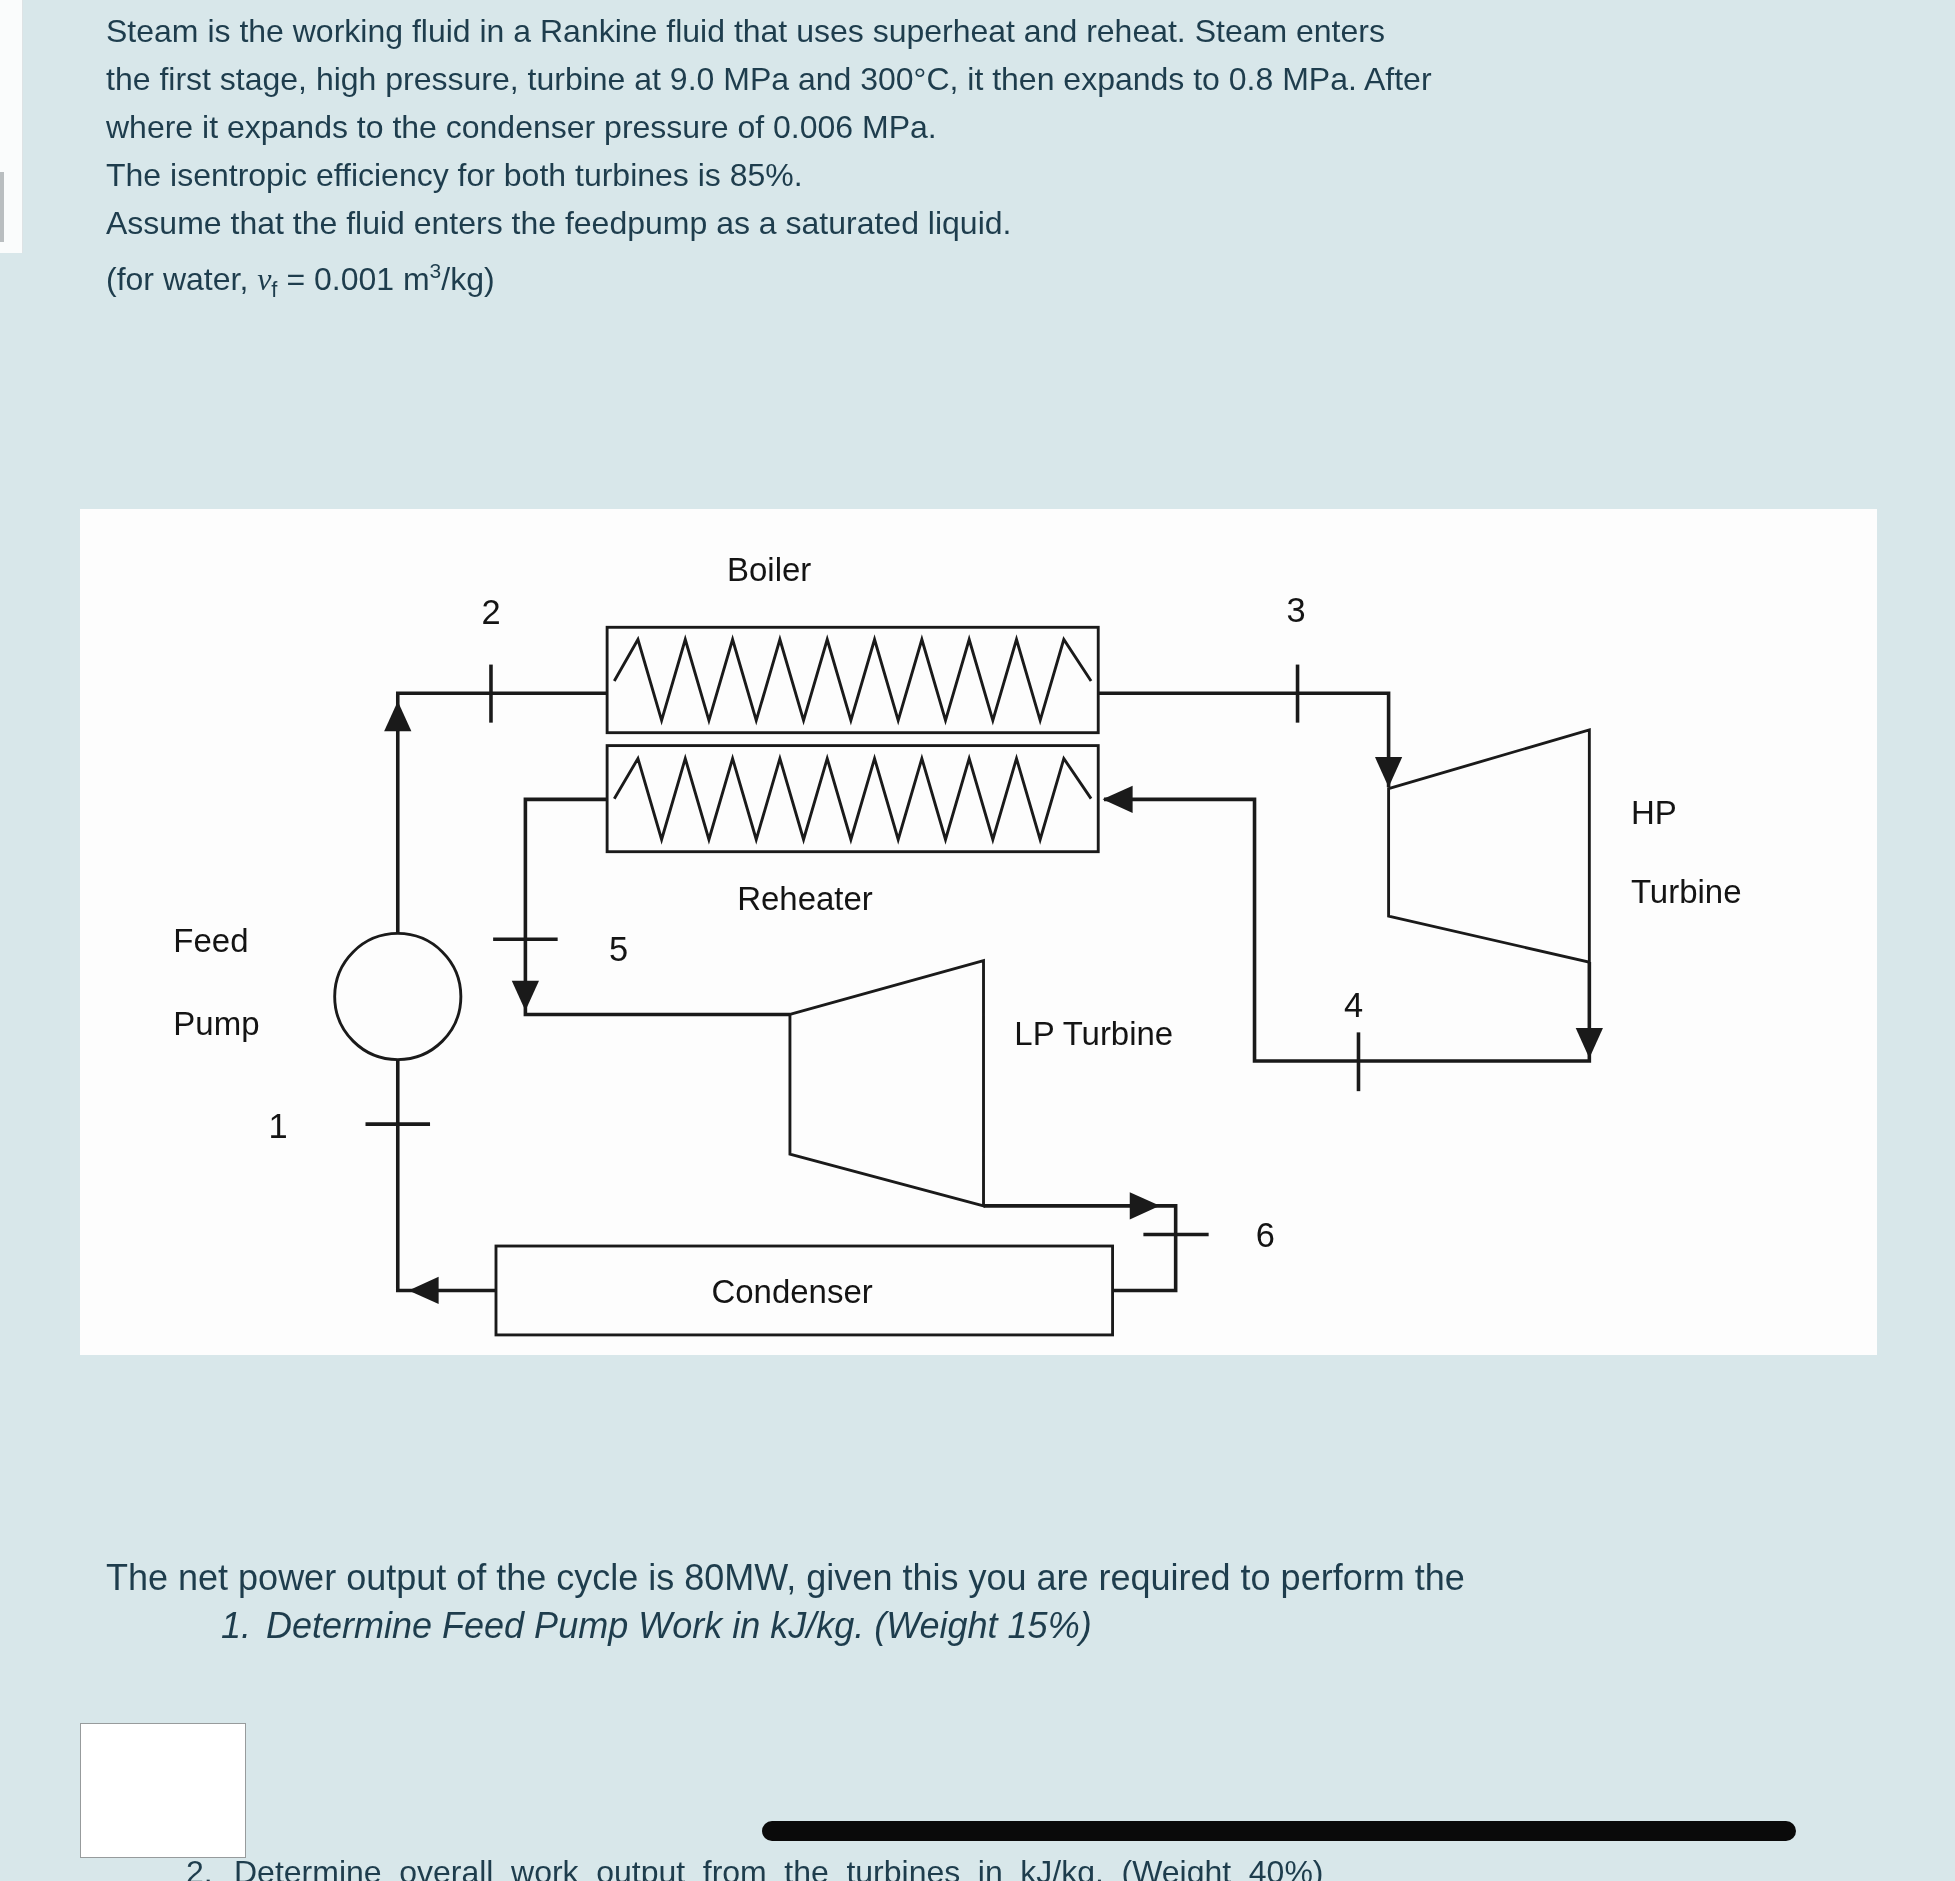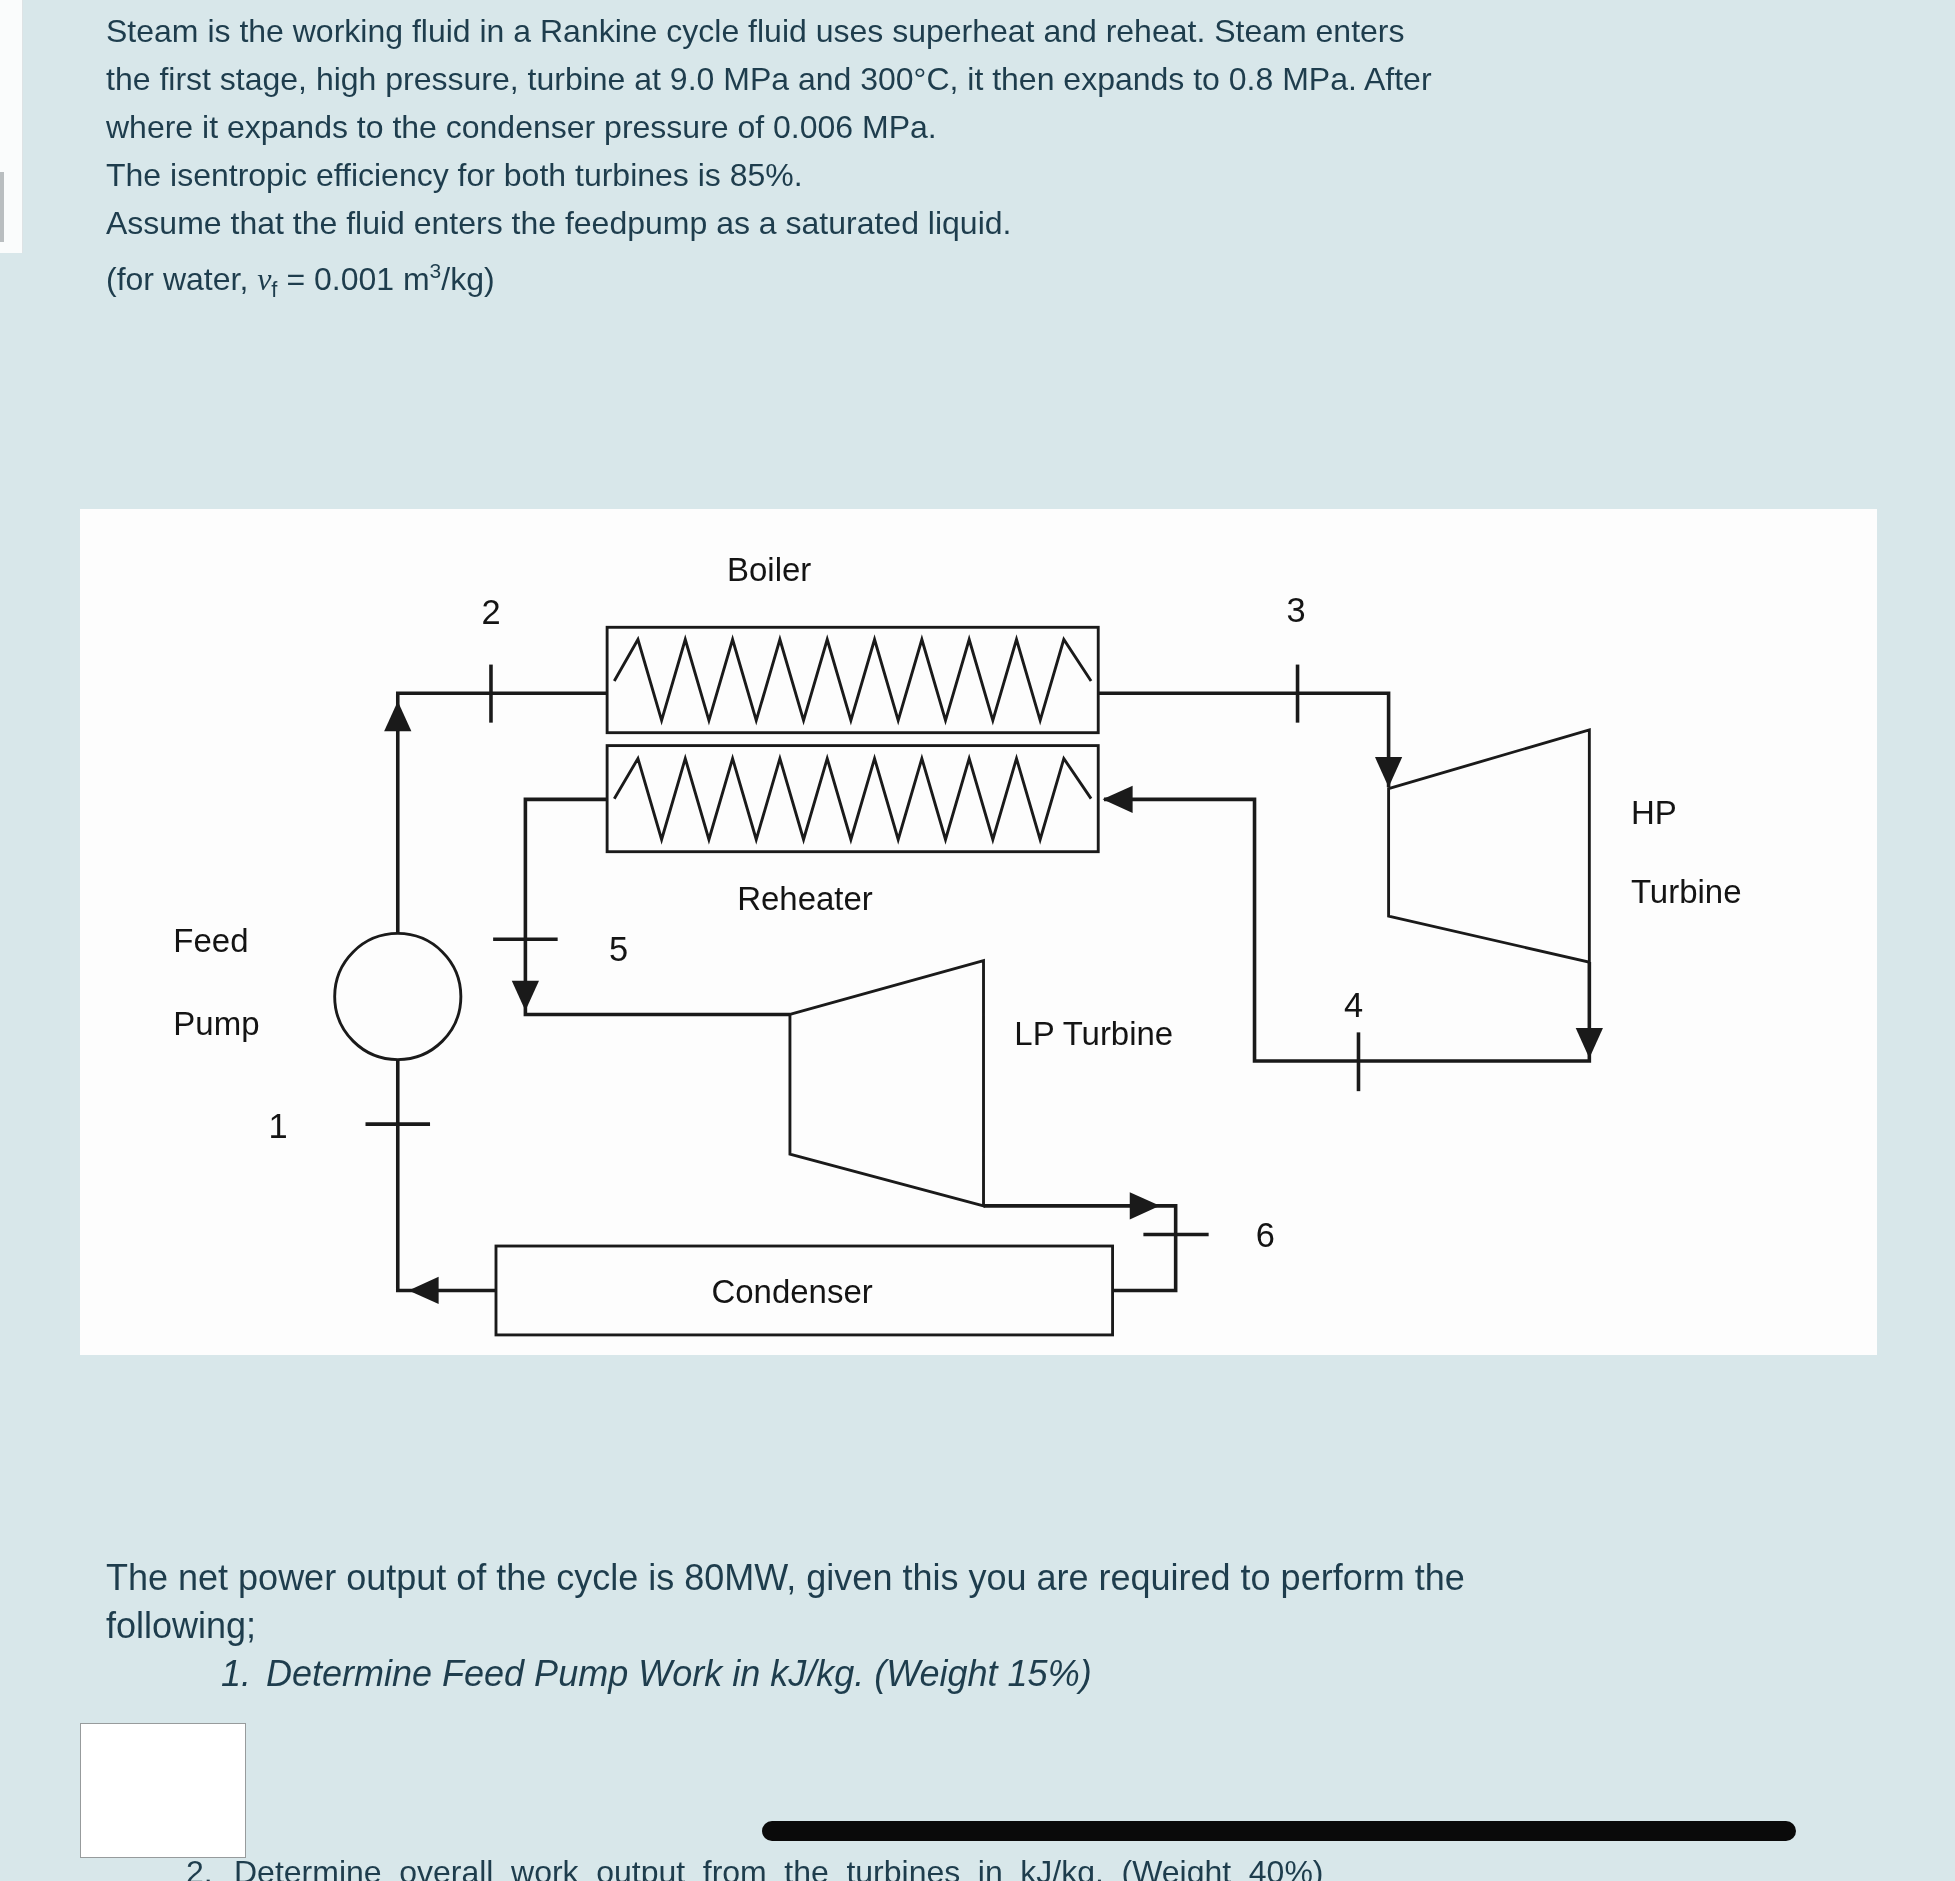--- a/index.html
+++ b/index.html
@@ -36,21 +36,21 @@
 </head>
 <body>
 
 <div class="page">
 
   <div class="left-strip">
     <div class="scroll-thumb"></div>
   </div>
 
   <div class="problem-block">
-    <div class="line">Steam is the working fluid in a Rankine cycle fluid uses superheat and reheat. Steam enters</div>
+    <div class="line">Steam is the working fluid in a Rankine fluid that uses superheat and reheat. Steam enters</div>
     <div class="line">the first stage, high pressure, turbine at 9.0 MPa and 300°C, it then expands to 0.8 MPa. After</div>
     <div class="line">where it expands to the condenser pressure of 0.006 MPa.</div>
     <div class="line">The isentropic efficiency for both turbines is 85%.</div>
     <div class="line">Assume that the fluid enters the feedpump as a saturated liquid.</div>
     <div class="line"><span>(for water, </span><span class="math-var">v</span><sub>f</sub><span> = 0.001 m</span><sup>3</sup><span>/kg)</span></div>
   </div>
 
   <div class="diagram-panel">
     <svg viewBox="0 0 2470 1180" xmlns="http://www.w3.org/2000/svg">
 
@@ -107,21 +107,20 @@
       <text class="dtext-state" x="555" y="160" text-anchor="middle">2</text>
       <text class="dtext-state" x="1678" y="158" text-anchor="middle">3</text>
       <text class="dtext-state" x="1758" y="708" text-anchor="middle">4</text>
       <text class="dtext-state" x="733" y="630" text-anchor="middle">5</text>
       <text class="dtext-state" x="1635" y="1030" text-anchor="middle">6</text>
     </svg>
   </div>
 
   <div class="task-block">
     <div class="line">The net power output of the cycle is 80MW, given this you are required to perform the</div>
-    <div class="line">following;</div>
     <div class="task-item">
       <span class="item-num">1.</span><span>Determine Feed Pump Work in kJ/kg. (Weight 15%)</span>
     </div>
   </div>
 
   <div class="answer-box"></div>
 
   <div class="redaction-bar"></div>
 
   <div class="clipped-item">

